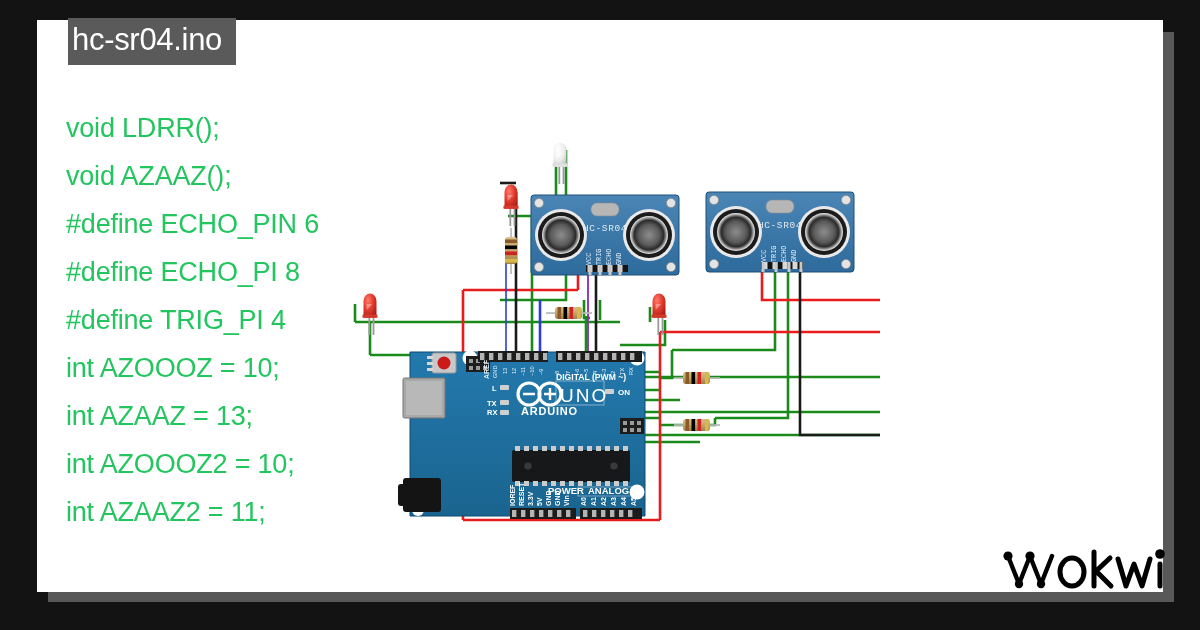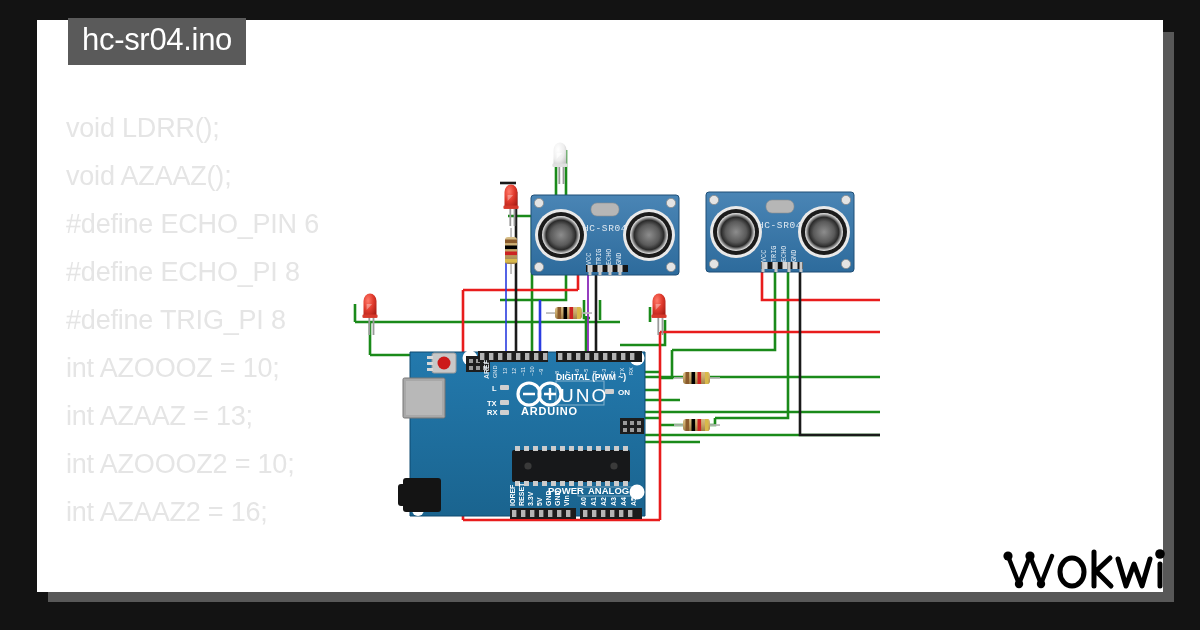--- a/index.html
+++ b/index.html
@@ -21,32 +21,32 @@
   .canvas {
     position: absolute; left: 37px; top: 20px;
     width: 1126px; height: 572px;
     background: #ffffff;
   }
 
   
   .file-tab {
     position: absolute; left: 68px; top: 18px;
     background: #5a5a5a; color: #ffffff;
-    padding: 6px 14px 8px 14px;
+    padding: 6px 14px 8px 4px;
     font-size: 31px; line-height: 1.05;
     letter-spacing: -0.3px;
     white-space: nowrap;
     z-index: 30;
   }
 
   
   .code {
     position: absolute; left: 66px; top: 104px;
     z-index: 5;
-    color: #e5e5e5;
+    color: #22c55e;
     font-size: 27px;
     line-height: 48px;
     white-space: nowrap;
     letter-spacing: -0.2px;
   }
   .code div { height: 48px; }
 
   
   .wokwi-logo {
     position: absolute; right: 28px; bottom: 32px;
@@ -449,25 +449,25 @@
     <g transform="translate(659,303)">
         <use href="#ledRed"></use>
       </g>
   </svg>
 
   <div class="code">
     <div>void LDRR();</div>
     <div>void AZAAZ();</div>
     <div>#define ECHO_PIN 6</div>
     <div>#define ECHO_PI 8</div>
-    <div>#define TRIG_PI 8</div>
+    <div>#define TRIG_PI 4</div>
     <div>int AZOOOZ = 10;</div>
     <div>int AZAAZ = 13;</div>
     <div>int AZOOOZ2 = 10;</div>
-    <div>int AZAAZ2 = 16;</div>
+    <div>int AZAAZ2 = 11;</div>
   </div>
 
   <div class="file-tab">hc-sr04.ino</div>
 
   <svg class="wokwi-logo" viewBox="0 0 170 56">
     <g fill="none" stroke="#000000" stroke-width="4.4" stroke-linecap="round" stroke-linejoin="round">
 
       <path d="M 6 14 L 17 42 L 28 14 L 39 42 L 50 14"></path>
     </g>
     <g fill="#000000">

